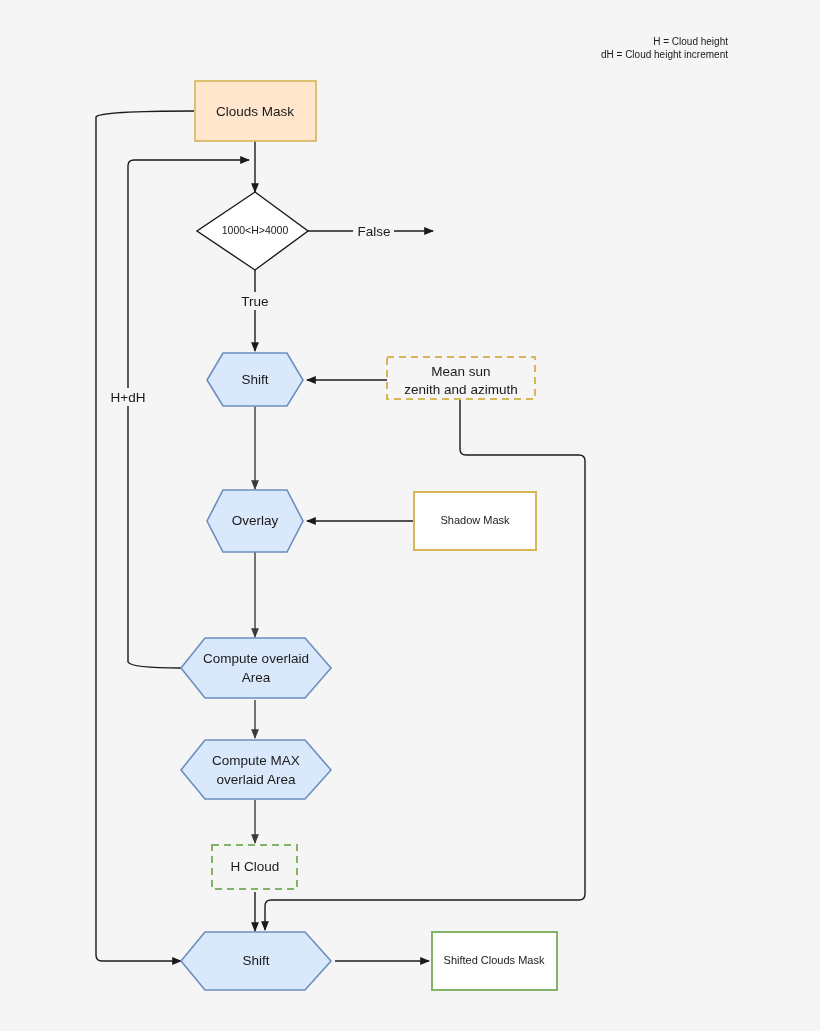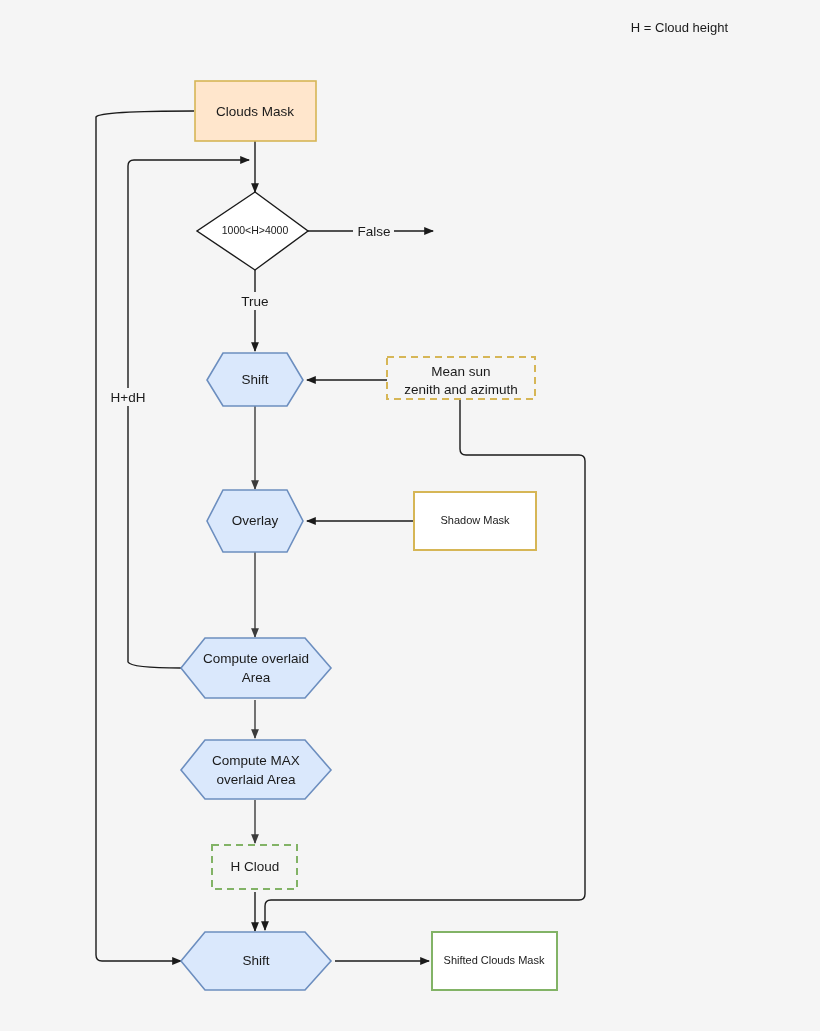--- a/index.html
+++ b/index.html
@@ -17,23 +17,23 @@
   #diagram {
     position: absolute;
     left: 0;
     top: 0;
     width: 820px;
     height: 1031px;
   }
   .legend {
     position: absolute;
     right: 92px;
-    top: 20px;
+    top: 36px;
     text-align: right;
-    font-size: 13px;
+    font-size: 10px;
     color: #1a1a1a;
     line-height: 1.28;
     white-space: nowrap;
   }
   .legend div { display: block; }
   svg text {
     font-family: "Liberation Sans", sans-serif;
     fill: #1a1a1a;
   }
   .node-label {
@@ -105,20 +105,21 @@
   }
   .label-bg {
     fill: #f5f5f5;
   }
 </style>
 </head>
 <body>
 
 <div class="legend">
   <div>H = Cloud height</div>
+  <div>dH = Cloud height increment</div>
 </div>
 
 <svg id="diagram" viewBox="0 0 820 1031">
   <defs>
     <marker id="arrow" viewBox="0 0 10 10" refX="9" refY="5" markerWidth="7" markerHeight="7" orient="auto-start-reverse">
       <path d="M 0 1 L 10 5 L 0 9 z" fill="#1a1a1a"></path>
     </marker>
     <marker id="arrow-soft" viewBox="0 0 10 10" refX="9" refY="5" markerWidth="7" markerHeight="7" orient="auto-start-reverse">
       <path d="M 0 1 L 10 5 L 0 9 z" fill="#3b3b3b"></path>
     </marker>

